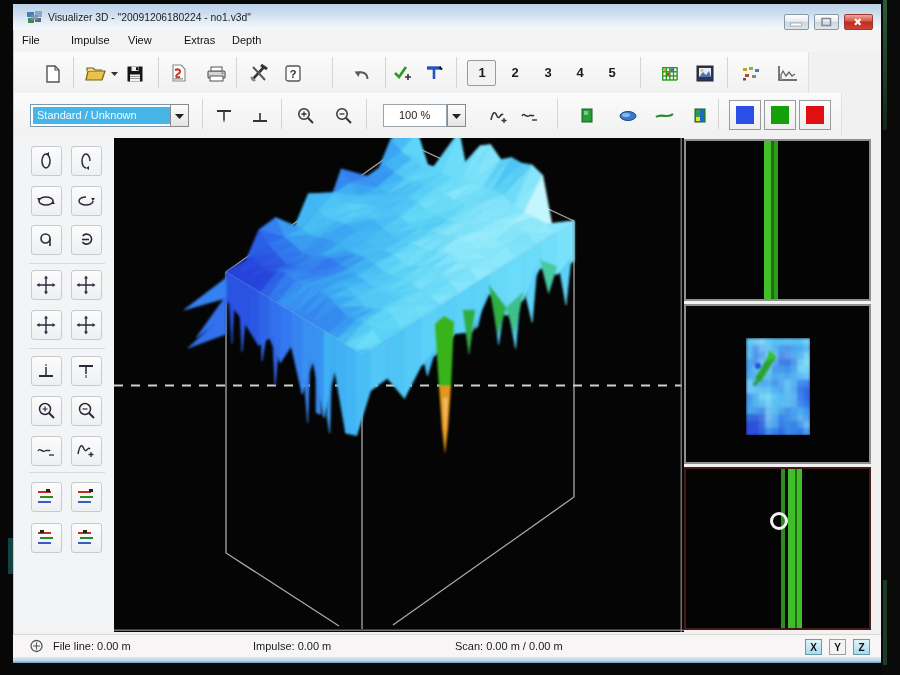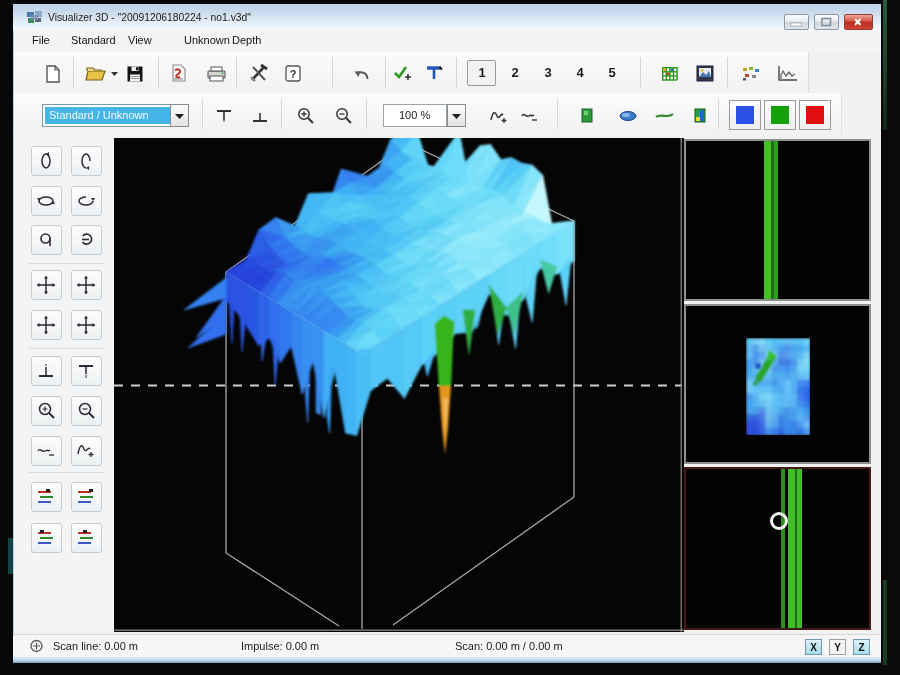--- a/index.html
+++ b/index.html
@@ -42,24 +42,24 @@
 <div class="capbtn" style="left:771px;width:25px"></div>
 <div class="capbtn" style="left:801px;width:25px"></div>
 <div class="capbtn" style="left:831px;width:29px;background:linear-gradient(#eda89e,#d9503f 45%,#bb2d1f 50%,#cf4334);border-color:#9a3a2e"></div>
 <svg class="abs" style="left:771px;top:10px" width="90" height="16" viewBox="0 0 90 16">
 <rect x="6.5" y="9" width="11" height="3" fill="#fdfdfd" stroke="#7a8a98" stroke-width="0.6"></rect>
 <rect x="38" y="4.5" width="8.5" height="7" fill="none" stroke="#7a8a98" stroke-width="1.5"></rect>
 <path d="M71 5 L76.5 10.8 M76.5 5 L71 10.8" stroke="#fff" stroke-width="2"></path>
     </svg>
 </div>
 <div id="menubar" class="abs">
-<div class="menu" style="left:18px">File</div>
-<div class="menu" style="left:57px">Standard</div>
+<div class="menu" style="left:8px">File</div>
+<div class="menu" style="left:57px">Impulse</div>
 <div class="menu" style="left:114px">View</div>
-<div class="menu" style="left:170px">Unknown</div>
+<div class="menu" style="left:170px">Extras</div>
 <div class="menu" style="left:218px">Depth</div>
 </div>
 <div id="tb1" class="abs band">
 <div class="vsep" style="left:59px;top:5px;height:31px"></div>
 <div class="vsep" style="left:144px;top:5px;height:31px"></div>
 <div class="vsep" style="left:222px;top:5px;height:31px"></div>
 <div class="vsep" style="left:318px;top:5px;height:31px"></div>
 <div class="vsep" style="left:371px;top:5px;height:31px"></div>
 <div class="vsep" style="left:442px;top:5px;height:31px"></div>
 <div class="vsep" style="left:626px;top:5px;height:31px"></div>
@@ -157,21 +157,21 @@
       <path d="M3 13 L6 7 L9 12 L12 8 L15 12 L18 10" stroke="#666" stroke-width="1.3" fill="none"></path>
       <path d="M3 16 L3 10 L5 10 L5 16 Z" fill="#999"></path>
     </svg>
 </div>
 <div id="tb2" class="abs band">
 <div class="vsep" style="left:188px;top:6px;height:30px"></div>
 <div class="vsep" style="left:267px;top:6px;height:30px"></div>
 <div class="vsep" style="left:352px;top:6px;height:30px"></div>
 <div class="vsep" style="left:543px;top:6px;height:30px"></div>
 <div class="vsep" style="left:704px;top:6px;height:30px"></div>
-<div class="abs" style="left:28px;top:11px;width:144px;height:23px;border:1px solid #7a9ab0;background:#fff;box-sizing:border-box">
+<div class="abs" style="left:16px;top:11px;width:144px;height:23px;border:1px solid #7a9ab0;background:#fff;box-sizing:border-box">
       <div class="abs" style="left:2px;top:2px;right:2px;bottom:2px;background:#45b5e8"></div>
       <div class="abs" style="left:6px;top:4px;font-size:11px;color:#f2faff">Standard / Unknown</div>
     </div>
 <div class="abs" style="left:156px;top:11px;width:19px;height:23px;border:1px solid #8a8a8a;background:linear-gradient(#fdfdfd,#e4e4e4);box-sizing:border-box"><svg width="17" height="21">
         <path d="M4 9 L13 9 L8.5 14 Z" fill="#222"></path>
       </svg></div>
 <svg class="abs" style="left:201px;top:15px" width="19" height="17" viewBox="0 0 19 17">
       <path d="M2 3 L16 3" stroke="#333" stroke-width="2"></path>
       <path d="M9 3 L9 12" stroke="#333" stroke-width="1.6"></path>
       <path d="M9 12 L9 14" stroke="#333" stroke-width="1"></path>
@@ -944,22 +944,22 @@
     <div class="abs" style="left:109px;top:0;width:2px;height:159px;background:#1e6e12"></div>
     <svg class="abs" style="left:82px;top:41px" width="22" height="22">
       <circle cx="11" cy="11" r="7.5" fill="none" stroke="#f2f2f2" stroke-width="3"></circle>
     </svg>
   </div>
 <div id="statusbar" class="abs">
 <svg class="abs" style="left:16px;top:4px" width="15" height="14" viewBox="0 0 15 14">
       <circle cx="7.5" cy="7" r="5.5" fill="none" stroke="#555" stroke-width="1.3"></circle>
       <path d="M4 7 L11 7 M7.5 3.5 L7.5 10.5" stroke="#555" stroke-width="1.1"></path>
     </svg>
-<div class="stxt" style="left:40px">Scan line: 0.00 m</div>
-<div class="stxt" style="left:228px">Impulse: 0.00 m</div>
+<div class="stxt" style="left:40px">File line: 0.00 m</div>
+<div class="stxt" style="left:240px">Impulse: 0.00 m</div>
 <div class="stxt" style="left:442px">Scan: 0.00 m / 0.00 m</div>
 <div class="xyz" style="left:792px">X</div>
 <div class="xyz" style="left:816px;background:#f4f2f2;border-color:#9aa0a4">Y</div>
 <div class="xyz" style="left:840px">Z</div>
 </div>
 <div id="bottomedge" class="abs"></div>
 <div class="abs" style="left:881px;top:0;width:19px;height:675px;background:#0a0a0a"></div>
 <div class="abs" style="left:883px;top:0;width:4px;height:130px;background:linear-gradient(#2d5c3a,#13261a)"></div>
 <div class="abs" style="left:883px;top:580px;width:4px;height:85px;background:#1d3c26"></div>
 <div class="abs" style="left:8px;top:538px;width:5px;height:36px;background:#1a5c5c;opacity:0.7"></div>

